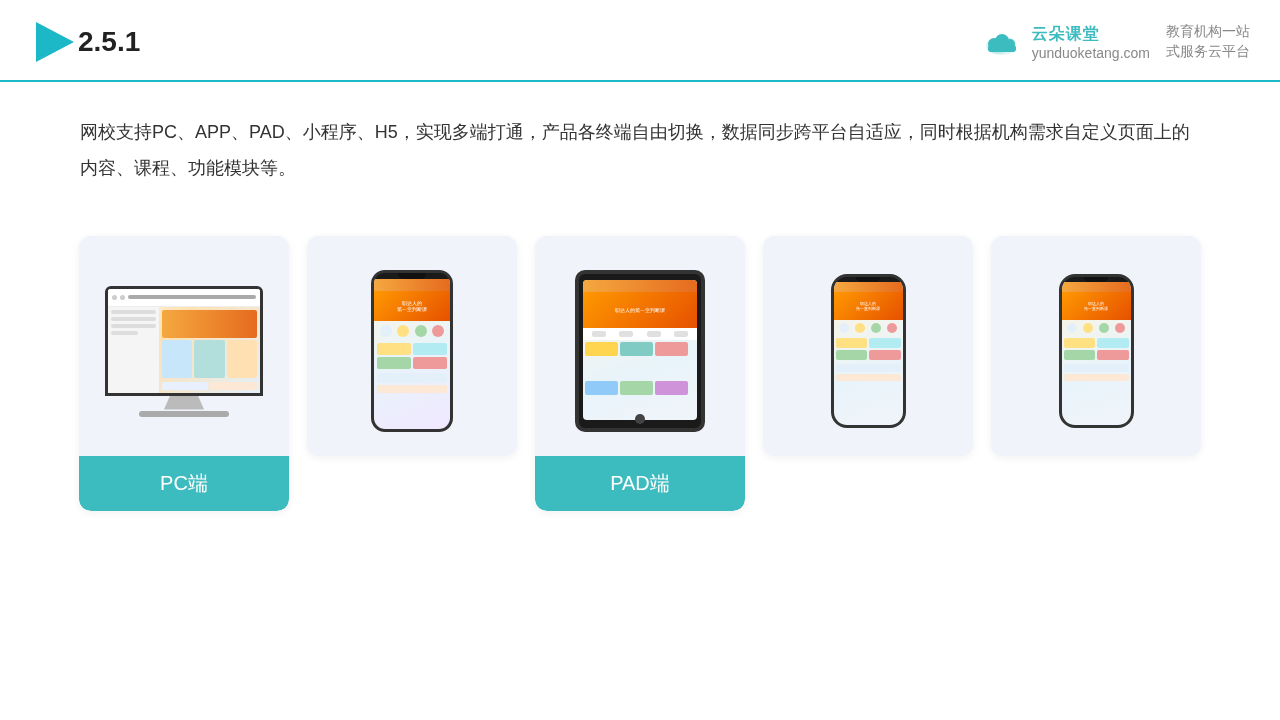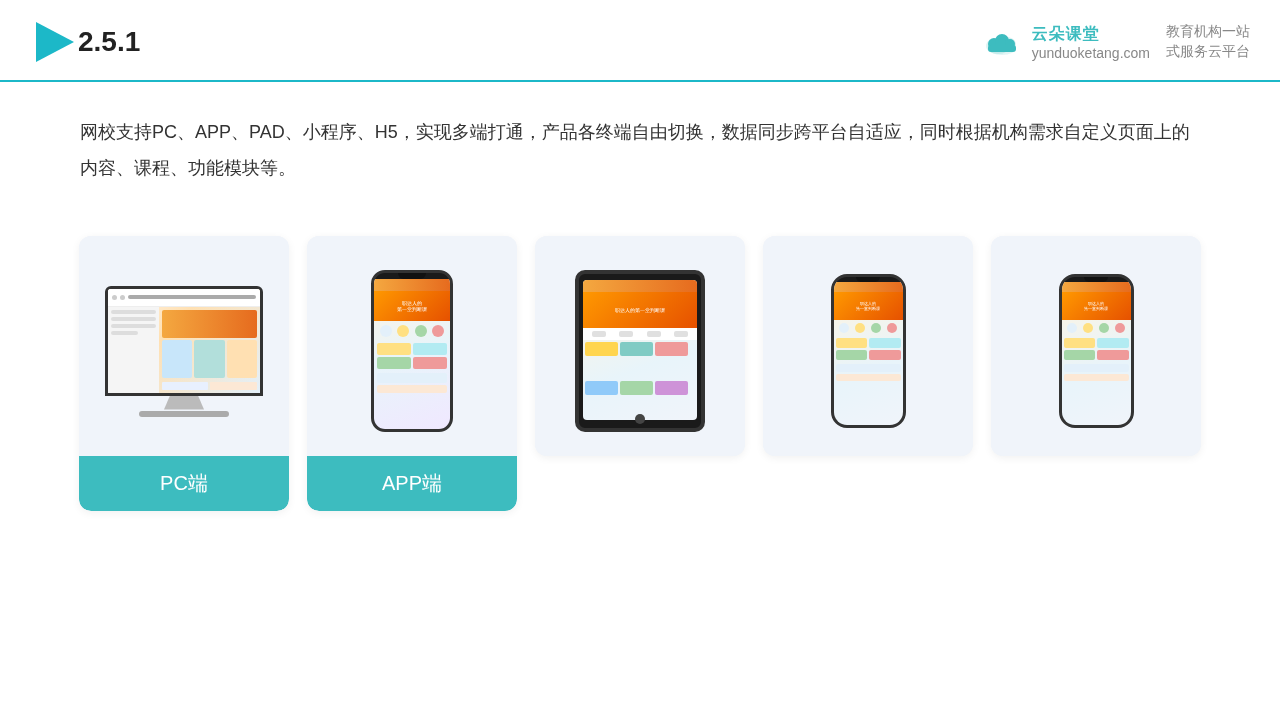--- a/index.html
+++ b/index.html
@@ -390,21 +390,20 @@
                 <div class="phone-card-item" style="background:#a5d6a7;"></div>
                 <div class="phone-card-item" style="background:#ef9a9a;"></div>
               </div>
               <div style="height:10px;background:#e3f0fa;border-radius:2px;margin-top:2px;"></div>
               <div style="height:8px;background:#fce8d5;border-radius:2px;"></div>
             </div>
           </div>
         </div>
       </div>
     </div>
-    <div class="card-label">APP端</div>
   </div>
 
   <div class="card">
     <div class="card-image-area">
       <div class="device-tablet">
         <div class="tablet-body">
           <div class="tablet-screen">
             <div class="tablet-topbar"></div>
             <div class="tablet-hero">
               <div class="tablet-hero-text" style="font-size:5px;color:#fff;">职达人的第一堂判断课</div>
@@ -421,20 +420,21 @@
               <div class="tablet-card"></div>
               <div class="tablet-card"></div>
               <div class="tablet-card"></div>
               <div class="tablet-card"></div>
             </div>
           </div>
           <div class="tablet-home-btn"></div>
         </div>
       </div>
     </div>
+    <div class="card-label">PAD端</div>
   </div>
 
   <div class="card">
     <div class="card-image-area">
       <div class="device-mini-phone">
         <div class="mini-phone-body">
           <div class="mini-phone-notch"></div>
           <div class="mini-phone-screen">
             <div class="mini-phone-topbar"></div>
             <div class="mini-phone-hero">

